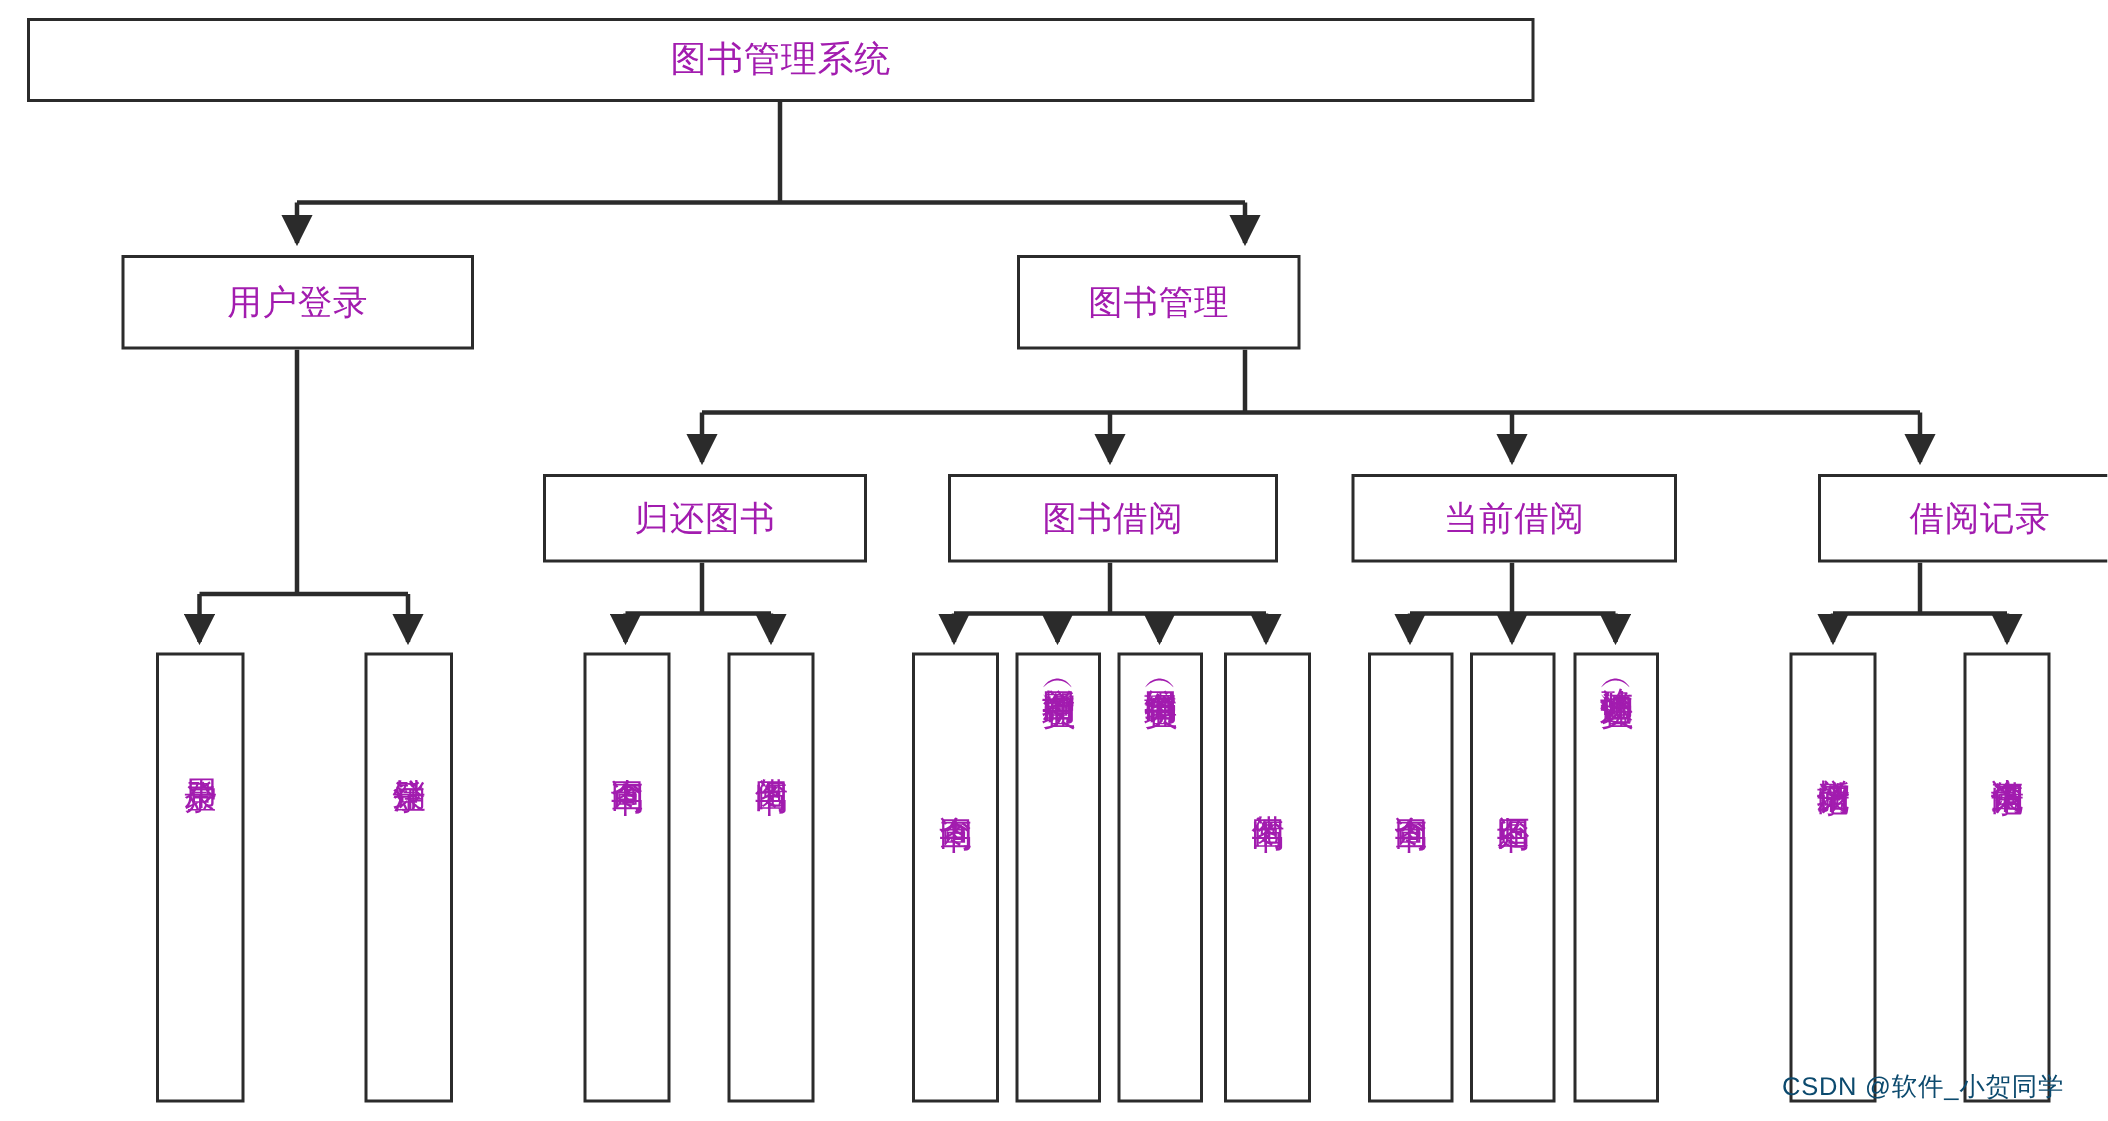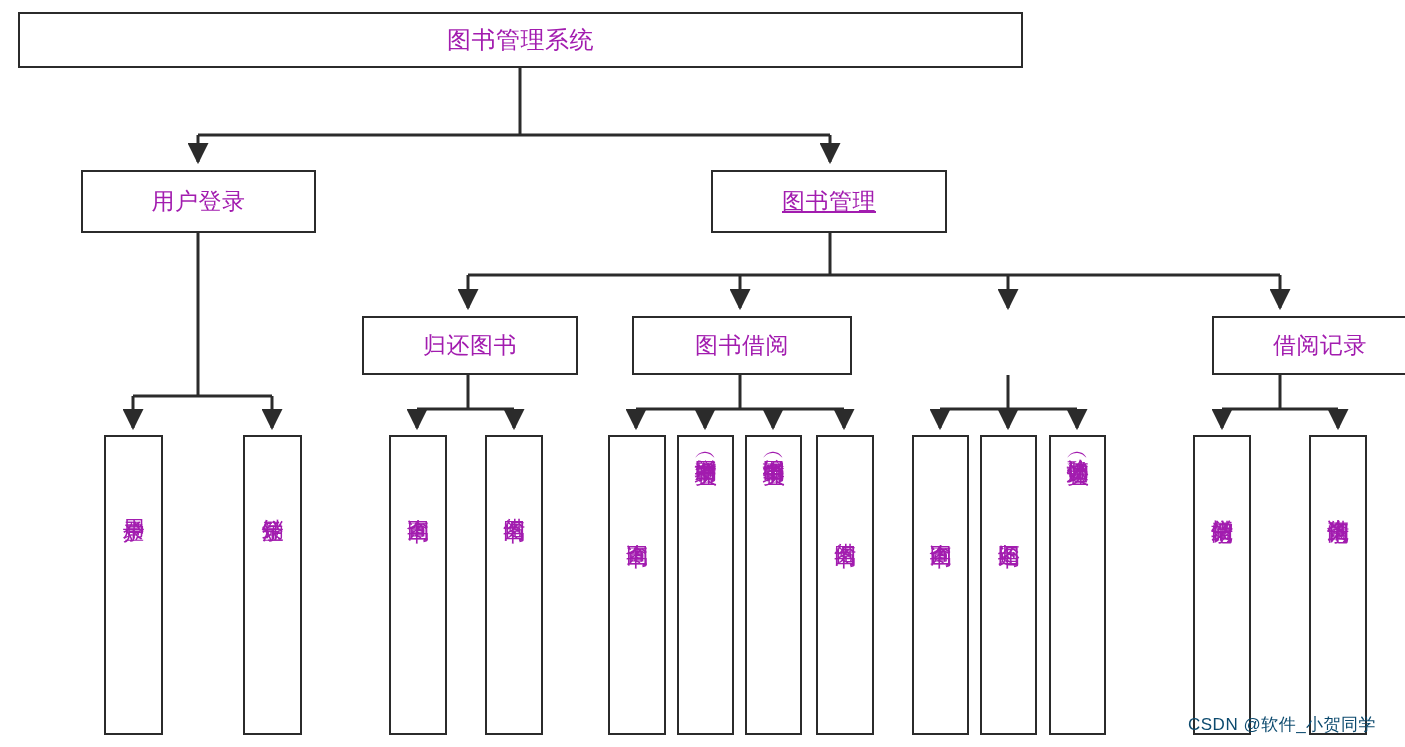--- a/index.html
+++ b/index.html
@@ -136,32 +136,35 @@
   </svg>
 
   <div class="node h root" style="left:18px; top:12px; width:1005px; height:56px;">
     <span class="label">图书管理系统</span>
   </div>
 
   <div class="node h" style="left:81px; top:170px; width:235px; height:63px;">
     <span class="label">用户登录</span>
   </div>
 
-  <div class="node h" style="left:711px; top:170px; width:236px; height:63px;text-decoration:underline;">
+  <div class="node h" style="left:678px; top:170px; width:189px; height:63px;">
     <span class="label">图书管理</span>
   </div>
 
   <div class="node h" style="left:362px; top:316px; width:216px; height:59px;">
     <span class="label">归还图书</span>
   </div>
 
   <div class="node h" style="left:632px; top:316px; width:220px; height:59px;">
     <span class="label">图书借阅</span>
   </div>
 
+  <div class="node h" style="left:901px; top:316px; width:217px; height:59px;">
+    <span class="label">当前借阅</span>
+  </div>
 
   <div class="node h" style="left:1212px; top:316px; width:216px; height:59px;">
     <span class="label">借阅记录</span>
   </div>
 
   <div class="node v mid" style="left:104px; top:435px; width:59px; height:300px;">
     <span class="label">用户登录</span>
   </div>
 
   <div class="node v mid" style="left:243px; top:435px; width:59px; height:300px;">

